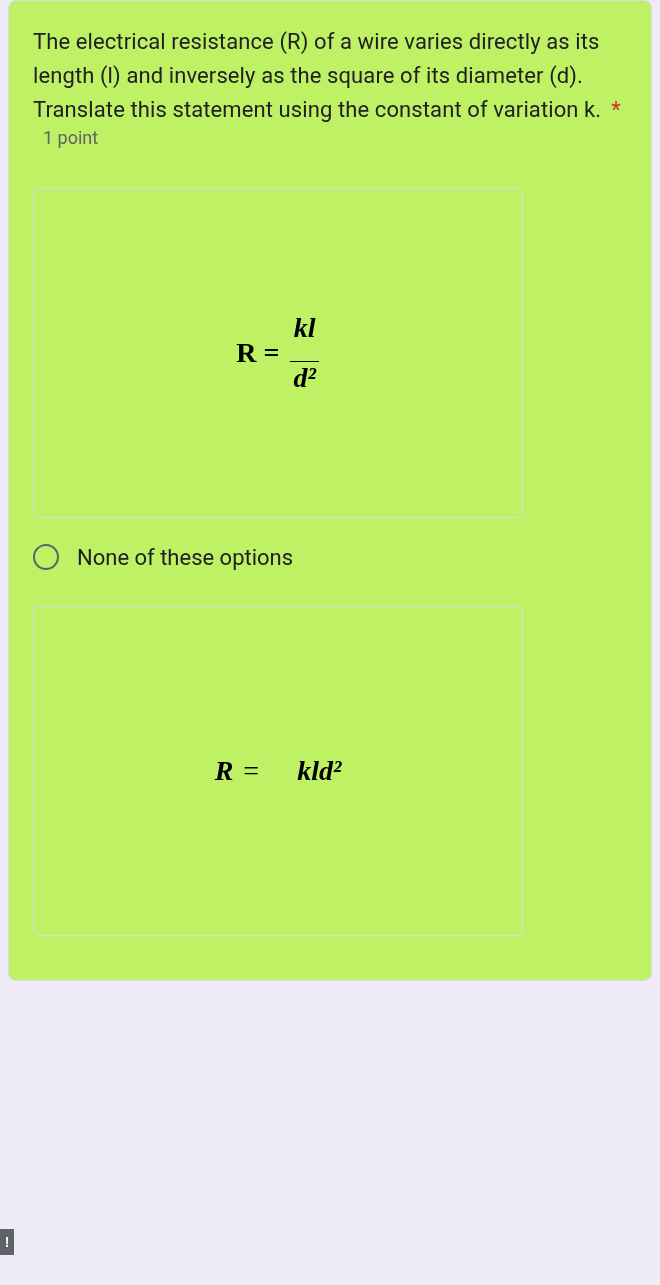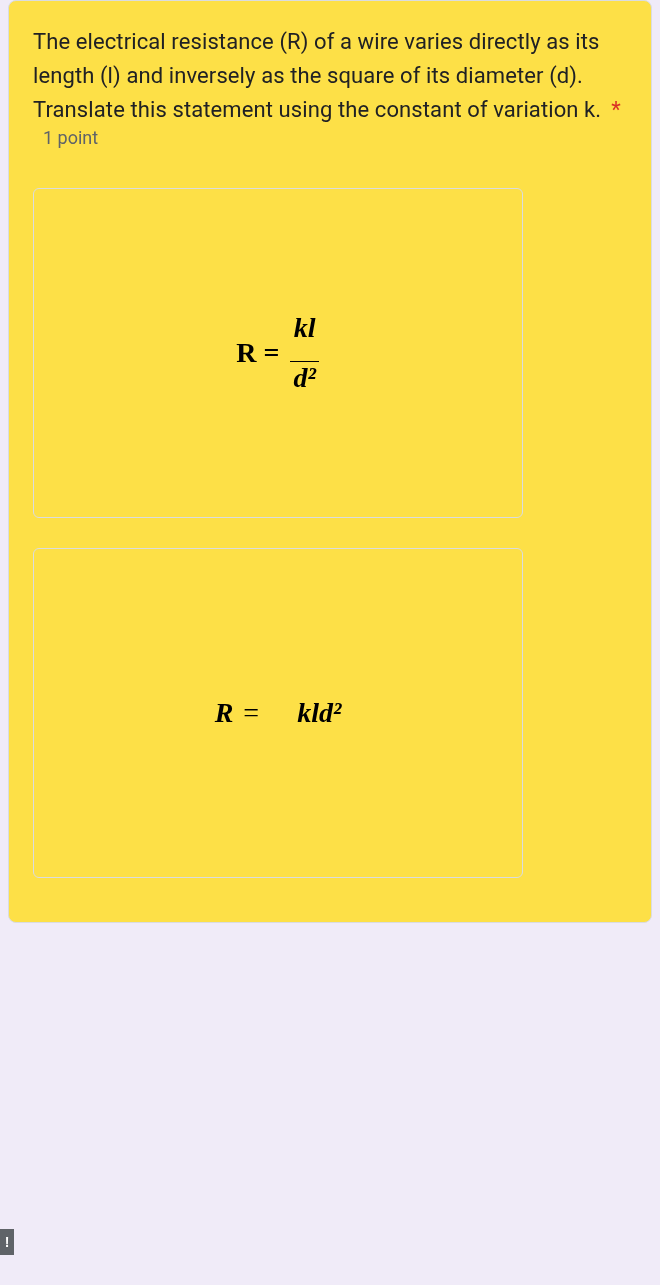--- a/index.html
+++ b/index.html
@@ -8,21 +8,21 @@
     font-family: Roboto, Arial, sans-serif;
     background: #f0ebf8;
   }
   .page {
     width: 660px;
     height: 1285px;
     background: #f0ebf8;
     position: relative;
   }
   .card {
-    background: #fde047;
+    background: #bef264;
     border: 1px solid #dadce0;
     border-radius: 8px;
     margin: 0 8px 0 8px;
     padding: 24px 24px 24px 24px;
   }
   .question-row {
     display: flex;
     align-items: flex-start;
     margin-bottom: 24px;
   }
@@ -138,20 +138,24 @@
         <div class="formula">
           <span class="lhs">R =</span>
           <span class="frac">
             <span class="num">kl</span>
             <span class="den">d²</span>
           </span>
         </div>
       </div>
 
 
+      <div class="radio-row">
+        <div class="radio-circle"></div>
+        <span class="radio-label">None of these options</span>
+      </div>
 
       <div class="image-box" style="margin-top:30px;">
         <div class="formula" style="font-style:italic;">
           <span style="font-weight:bold;">R</span>
           <span style="font-style:normal;">=</span>
           <span style="font-weight:bold;margin-left:28px;">kld²</span>
         </div>
       </div>
 
     </div>

